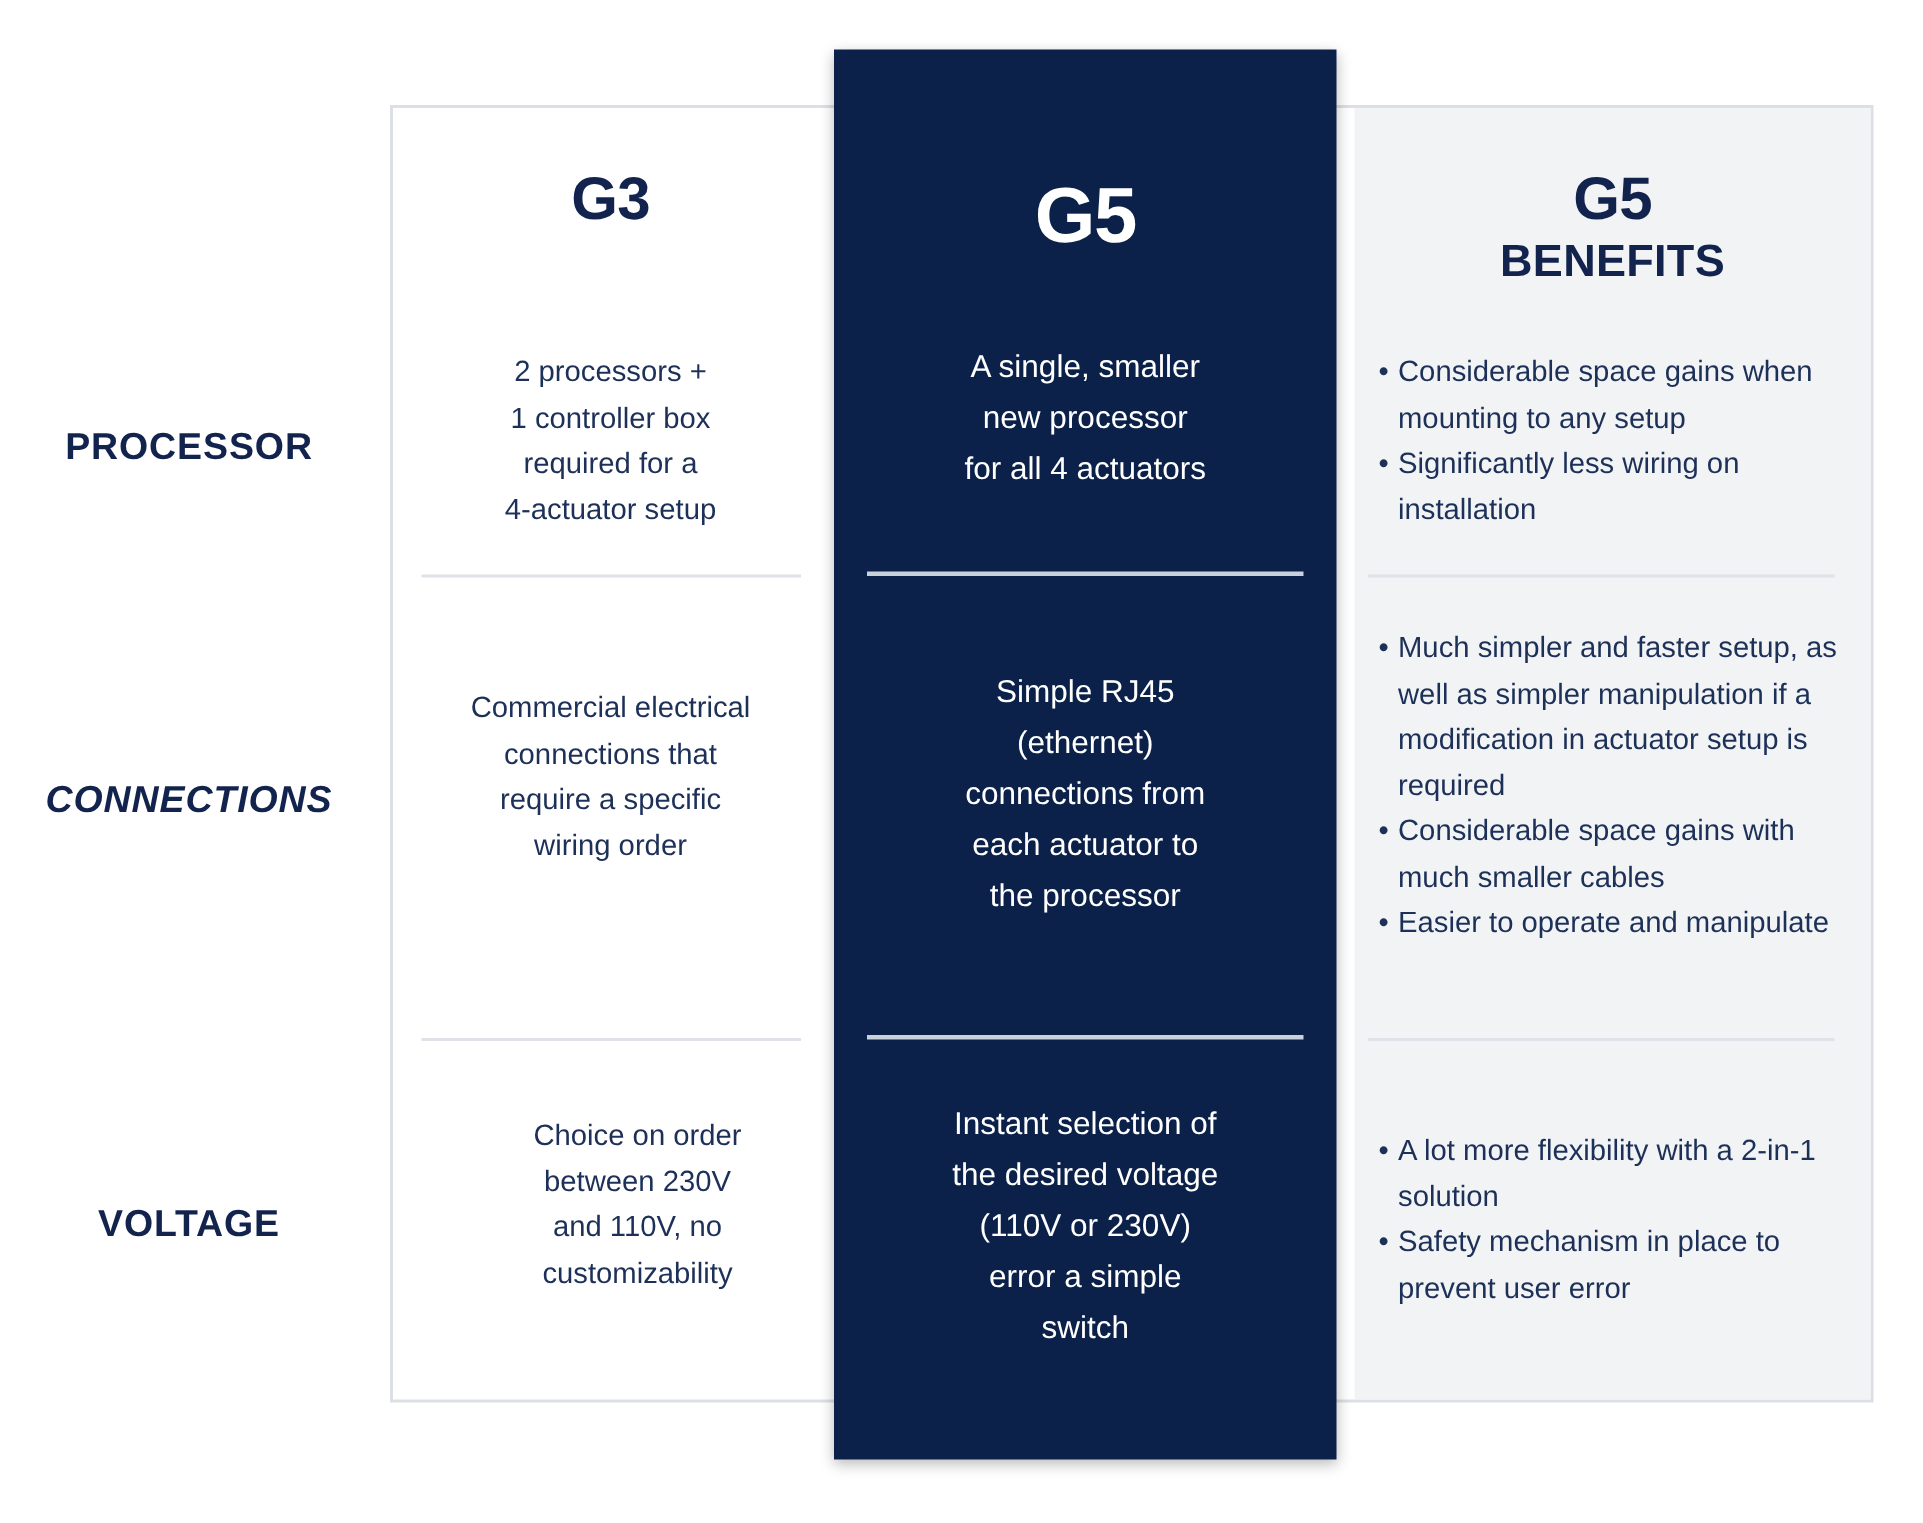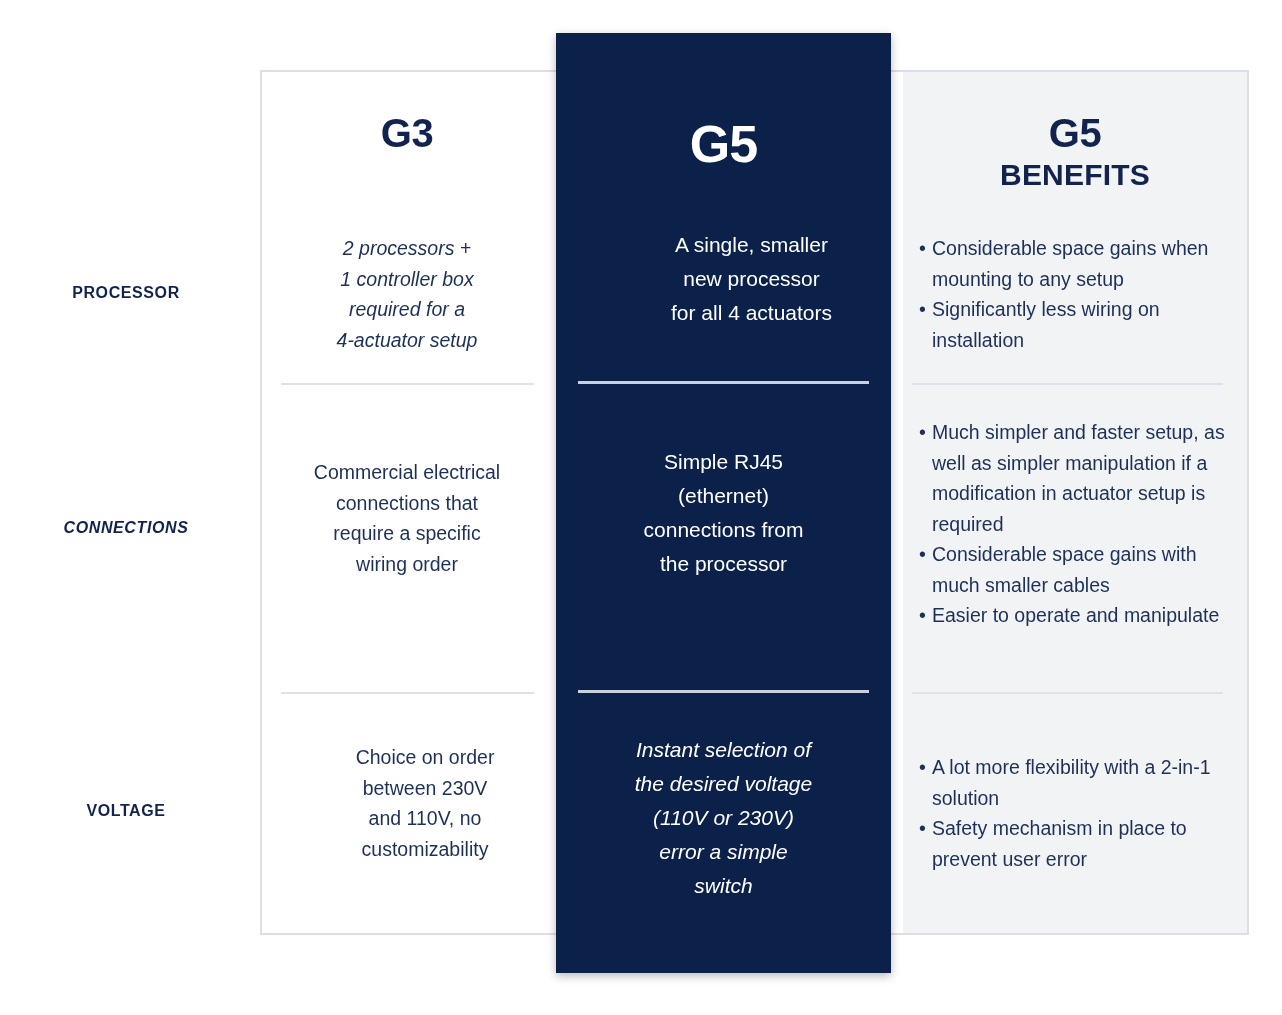--- a/index.html
+++ b/index.html
@@ -49,21 +49,21 @@
     left: 0;
     top: 70px;
     width: 252px;
     height: 865px;
   }
   .row-label {
     position: absolute;
     width: 252px;
     text-align: center;
     font-weight: bold;
-    font-size: 16px;
+    font-size: 25px;
     letter-spacing: 0.6px;
     color: #12234d;
   }
   .row-label.r0 { top: 214px; }
   .row-label.r1 { top: 449px; font-style: italic; }
   .row-label.r2 { top: 732px; }
 
   
   .col-g3 {
     position: absolute;
@@ -127,21 +127,21 @@
     padding-left: 13px;
     margin: 0;
   }
   .bullet-item .dot {
     position: absolute;
     left: 0;
     top: 0;
   }
 
   
-  .col-g3 .c0 { top: 161px; font-style: italic; }
+  .col-g3 .c0 { top: 161px; }
   .col-g3 .c1 { top: 385px; }
   .col-g3 .c2 { top: 670px; padding-left: 36px; }
 
   
   .col-benefits .c0 { top: 161px; }
   .col-benefits .c1 { top: 345px; }
   .col-benefits .c2 { top: 680px; }
 
   
   .divider {
@@ -170,23 +170,23 @@
     font-size: 52px;
     line-height: 58px;
     color: #ffffff;
     letter-spacing: -1px;
   }
   .col-g5 .cell-centered {
     color: #ffffff;
     font-size: 21px;
     line-height: 34px;
   }
-  .col-g5 .c0 { top: 195px; margin-left: 28px; }
+  .col-g5 .c0 { top: 195px; }
   .col-g5 .c1 { top: 412px; }
-  .col-g5 .c2 { top: 700px; font-style: italic; }
+  .col-g5 .c2 { top: 700px; }
 
   .col-g5 .divider {
     left: 22px;
     width: 291px;
     height: 3px;
     background: #c9d1dd;
   }
   .col-g5 .divider.d1 { top: 348px; }
   .col-g5 .divider.d2 { top: 657px; }
 </style>
@@ -233,20 +233,21 @@
     <div class="cell cell-centered c0">
         <div>A single, smaller</div>
         <div>new processor</div>
         <div>for all 4 actuators</div>
       </div>
     <div class="divider d1"></div>
     <div class="cell cell-centered c1">
         <div>Simple RJ45</div>
         <div>(ethernet)</div>
         <div>connections from</div>
+        <div>each actuator to</div>
         <div>the processor</div>
       </div>
     <div class="divider d2"></div>
     <div class="cell cell-centered c2">
         <div>Instant selection of</div>
         <div>the desired voltage</div>
         <div>(110V or 230V)</div>
         <div>error a simple</div>
         <div>switch</div>
       </div>

